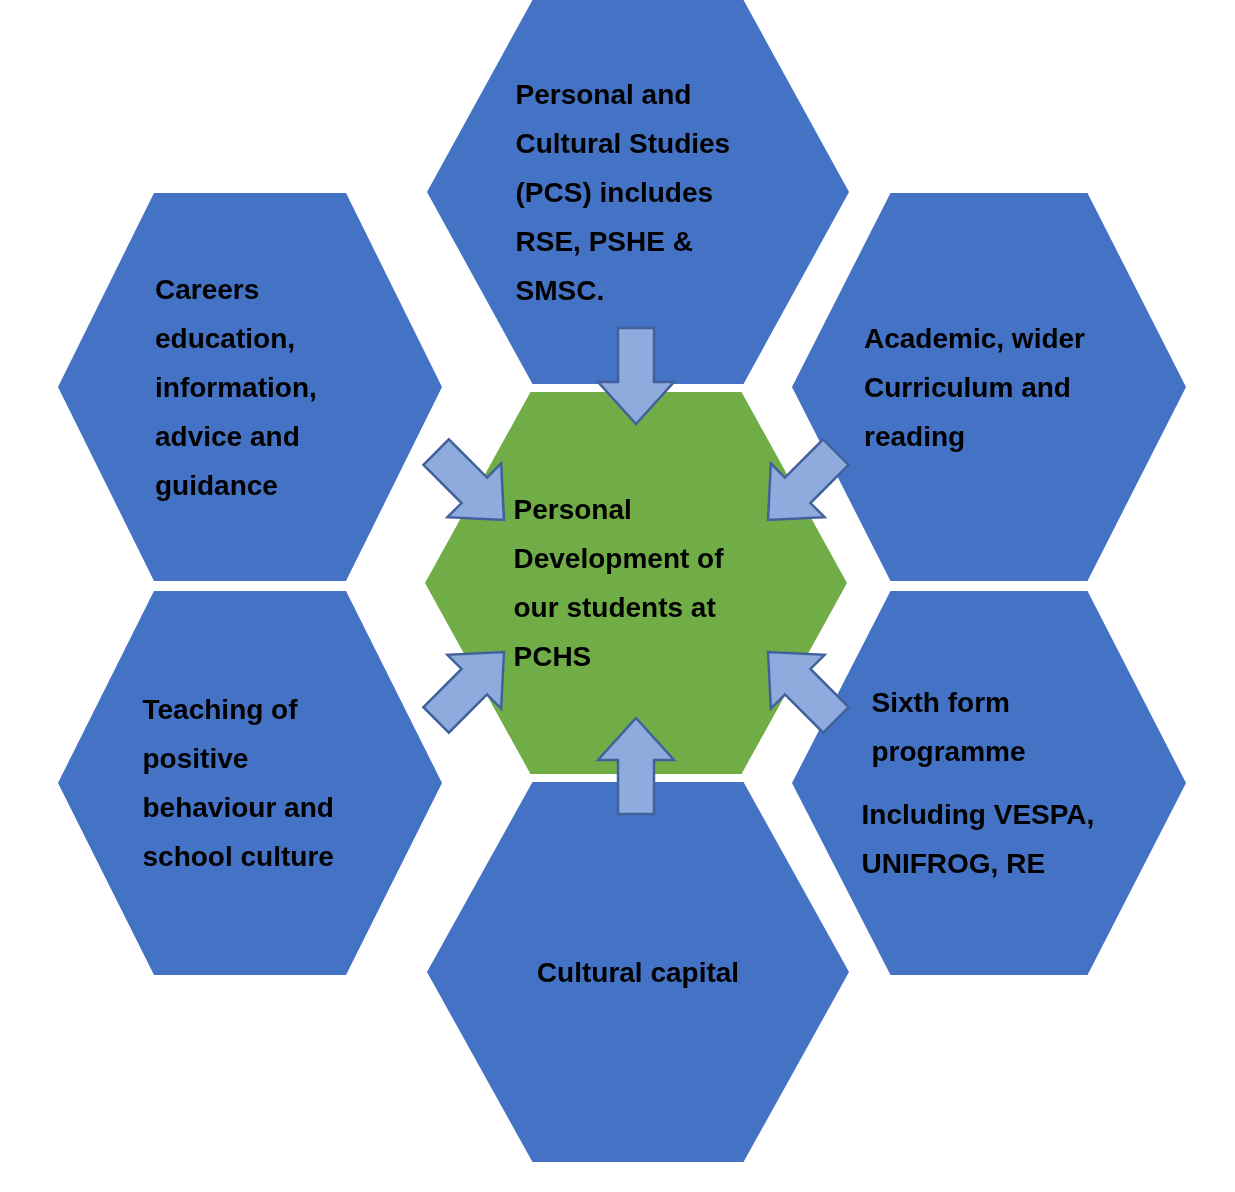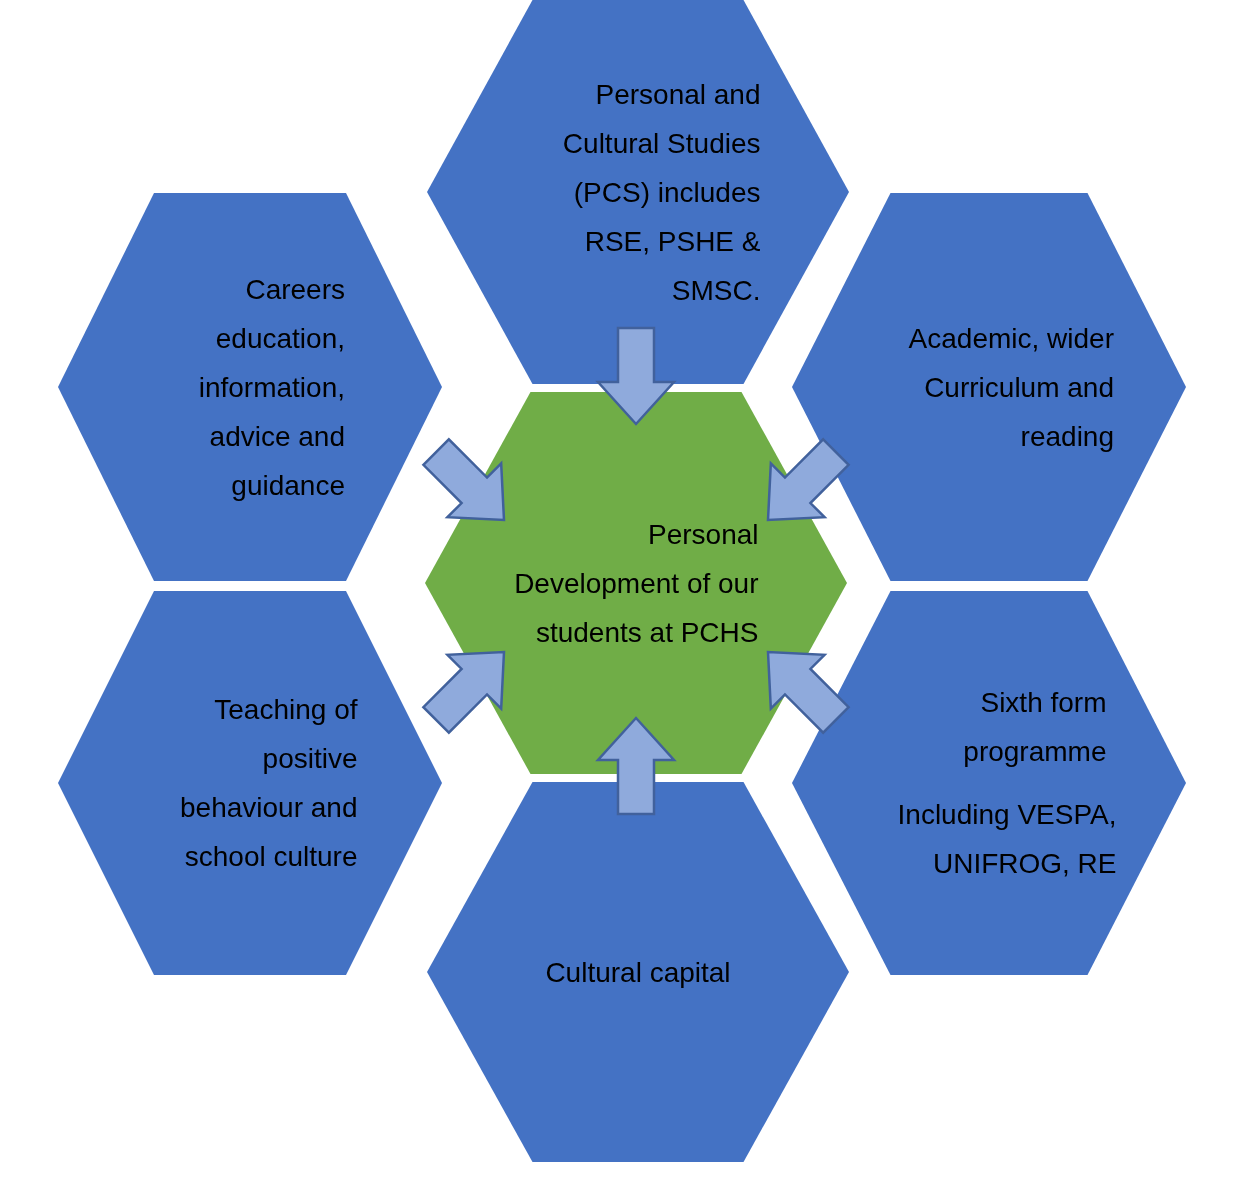--- a/index.html
+++ b/index.html
@@ -17,21 +17,22 @@
     background: var(--background, #ffffff);
   }
   .hex {
     position: absolute;
     clip-path: polygon(25% 0%, 75% 0%, 100% 50%, 75% 100%, 25% 100%, 0% 50%);
     background: var(--node-fill, #4472C4);
     display: flex;
     flex-direction: column;
     align-items: center;
     justify-content: center;
-    text-align: right;
+    text-align: left;
+    font-weight: bold;
   }
   .hex.center-hex {
     background: var(--center-fill, #70AD47);
   }
   .hex-label {
     font-size: 28px;
     line-height: 1.75;
     color: var(--text, #000000);
   }
   .sublabel {

